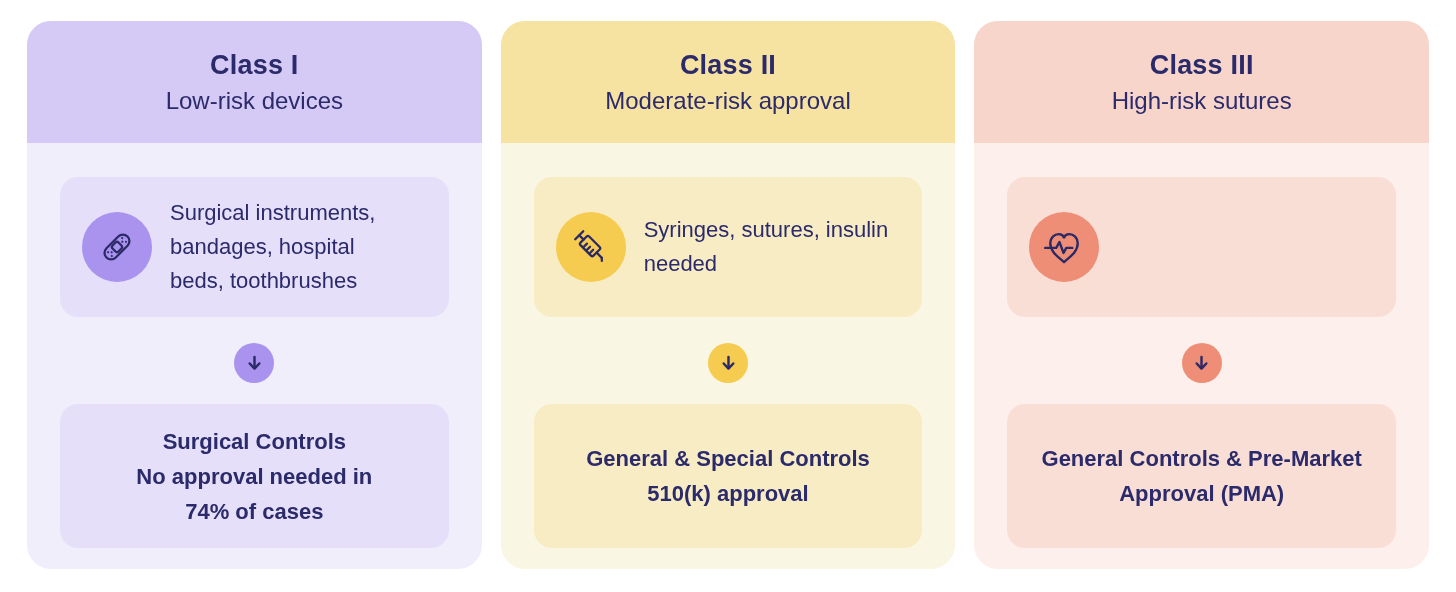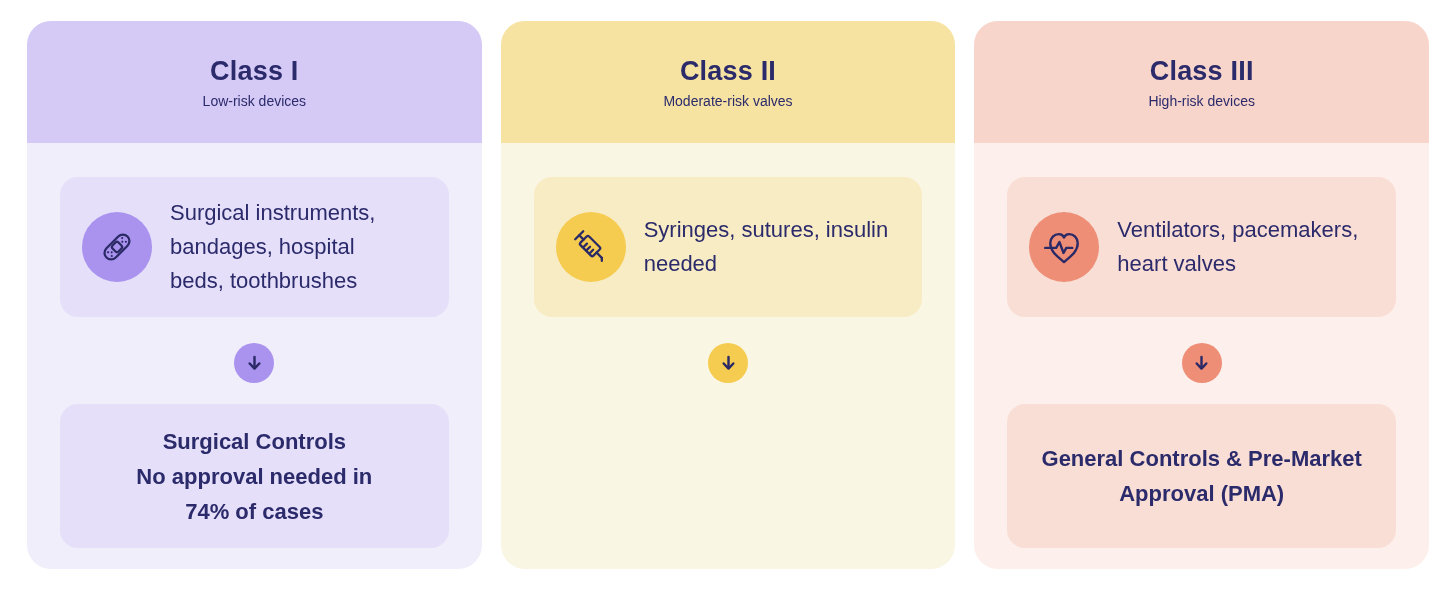--- a/index.html
+++ b/index.html
@@ -28,21 +28,21 @@
     height: 122px;
     flex-shrink: 0;
     background: var(--header-bg);
     display: flex;
     flex-direction: column;
     justify-content: center;
     align-items: center;
     gap: 6px;
   }
   .col-title { font-size: 27px; font-weight: 700; letter-spacing: .2px; }
-  .col-subtitle { font-size: 14px; font-weight: 400; }
+  .col-subtitle { font-size: 24px; font-weight: 400; }
   .col-body {
     flex: 1;
     padding: 34px 33px 32px 33px;
     display: flex;
     flex-direction: column;
     align-items: center;
   }
   .example-card {
     width: 100%;
     height: 140px;
@@ -149,21 +149,21 @@
         <p class="controls-bold">Surgical Controls</p>
         <p class="controls-regular">No approval needed in
 74% of cases</p>
       </div>
     </div>
   </section>
 
   <section class="column" style="--header-bg: #f6e3a2; --body-bg: #faf6e4; --card-bg: #f8ecc5; --accent: #f5cc50;">
     <header class="col-header">
       <div class="col-title">Class II</div>
-      <div class="col-subtitle">Moderate-risk valves</div>
+      <div class="col-subtitle">Moderate-risk approval</div>
     </header>
     <div class="col-body">
       <div class="example-card">
         <span class="icon-circle">
           <svg width="42" height="42" viewBox="0 0 48 48">
             <g transform="rotate(45 24 24)" fill="none" stroke="#2b2a66" stroke-width="2.6" stroke-linecap="round" stroke-linejoin="round">
               <line x1="5" y1="17.5" x2="5" y2="30.5"></line>
               <line x1="5" y1="24" x2="12" y2="24"></line>
               <rect x="12" y="17" width="21" height="14" rx="2"></rect>
               <line x1="18" y1="24.5" x2="18" y2="30"></line>
@@ -178,38 +178,41 @@
 needed</p>
       </div>
       <div class="arrow-badge">
         <span>
           <svg width="21" height="21" viewBox="0 0 24 24" fill="none" stroke="#2b2a66" stroke-width="2.8" stroke-linecap="round" stroke-linejoin="round">
             <line x1="12" y1="4.5" x2="12" y2="17"></line>
             <polyline points="6.5,12 12,17.8 17.5,12"></polyline>
           </svg>
         </span>
       </div>
+      <div class="controls-card">
+        <p class="controls-bold">General &amp; Special Controls
+510(k) approval</p>
+        <p class="controls-regular"></p>
+      </div>
     </div>
   </section>
 
   <section class="column" style="--header-bg: #f8d5cb; --body-bg: #fdf0ec; --card-bg: #f9ded5; --accent: #ee8e76;">
     <header class="col-header">
       <div class="col-title">Class III</div>
-      <div class="col-subtitle">High-risk devices</div>
+      <div class="col-subtitle">High-risk sutures</div>
     </header>
     <div class="col-body">
       <div class="example-card">
         <span class="icon-circle">
           <svg width="44" height="44" viewBox="0 0 48 48" fill="none" stroke="#2b2a66" stroke-width="2.6" stroke-linecap="round" stroke-linejoin="round">
             <path d="M24 40.5 C 18.5 35.5, 9 29.5, 9 20 C 9 14, 13.4 10, 18.4 10 C 21.3 10, 23.2 11.6, 24 13.6 C 24.8 11.6, 26.7 10, 29.6 10 C 34.6 10, 39 14, 39 20 C 39 29.5, 29.5 35.5, 24 40.5 Z"></path>
             <path d="M3.5 25 H 15.5 L 19 18.5 L 23.5 30.5 L 26.5 25 H 33"></path>
           </svg>
         </span>
-        <p class="example-text">Ventilators, pacemakers,
-heart valves</p>
       </div>
       <div class="arrow-badge">
         <span>
           <svg width="21" height="21" viewBox="0 0 24 24" fill="none" stroke="#2b2a66" stroke-width="2.8" stroke-linecap="round" stroke-linejoin="round">
             <line x1="12" y1="4.5" x2="12" y2="17"></line>
             <polyline points="6.5,12 12,17.8 17.5,12"></polyline>
           </svg>
         </span>
       </div>
       <div class="controls-card">

